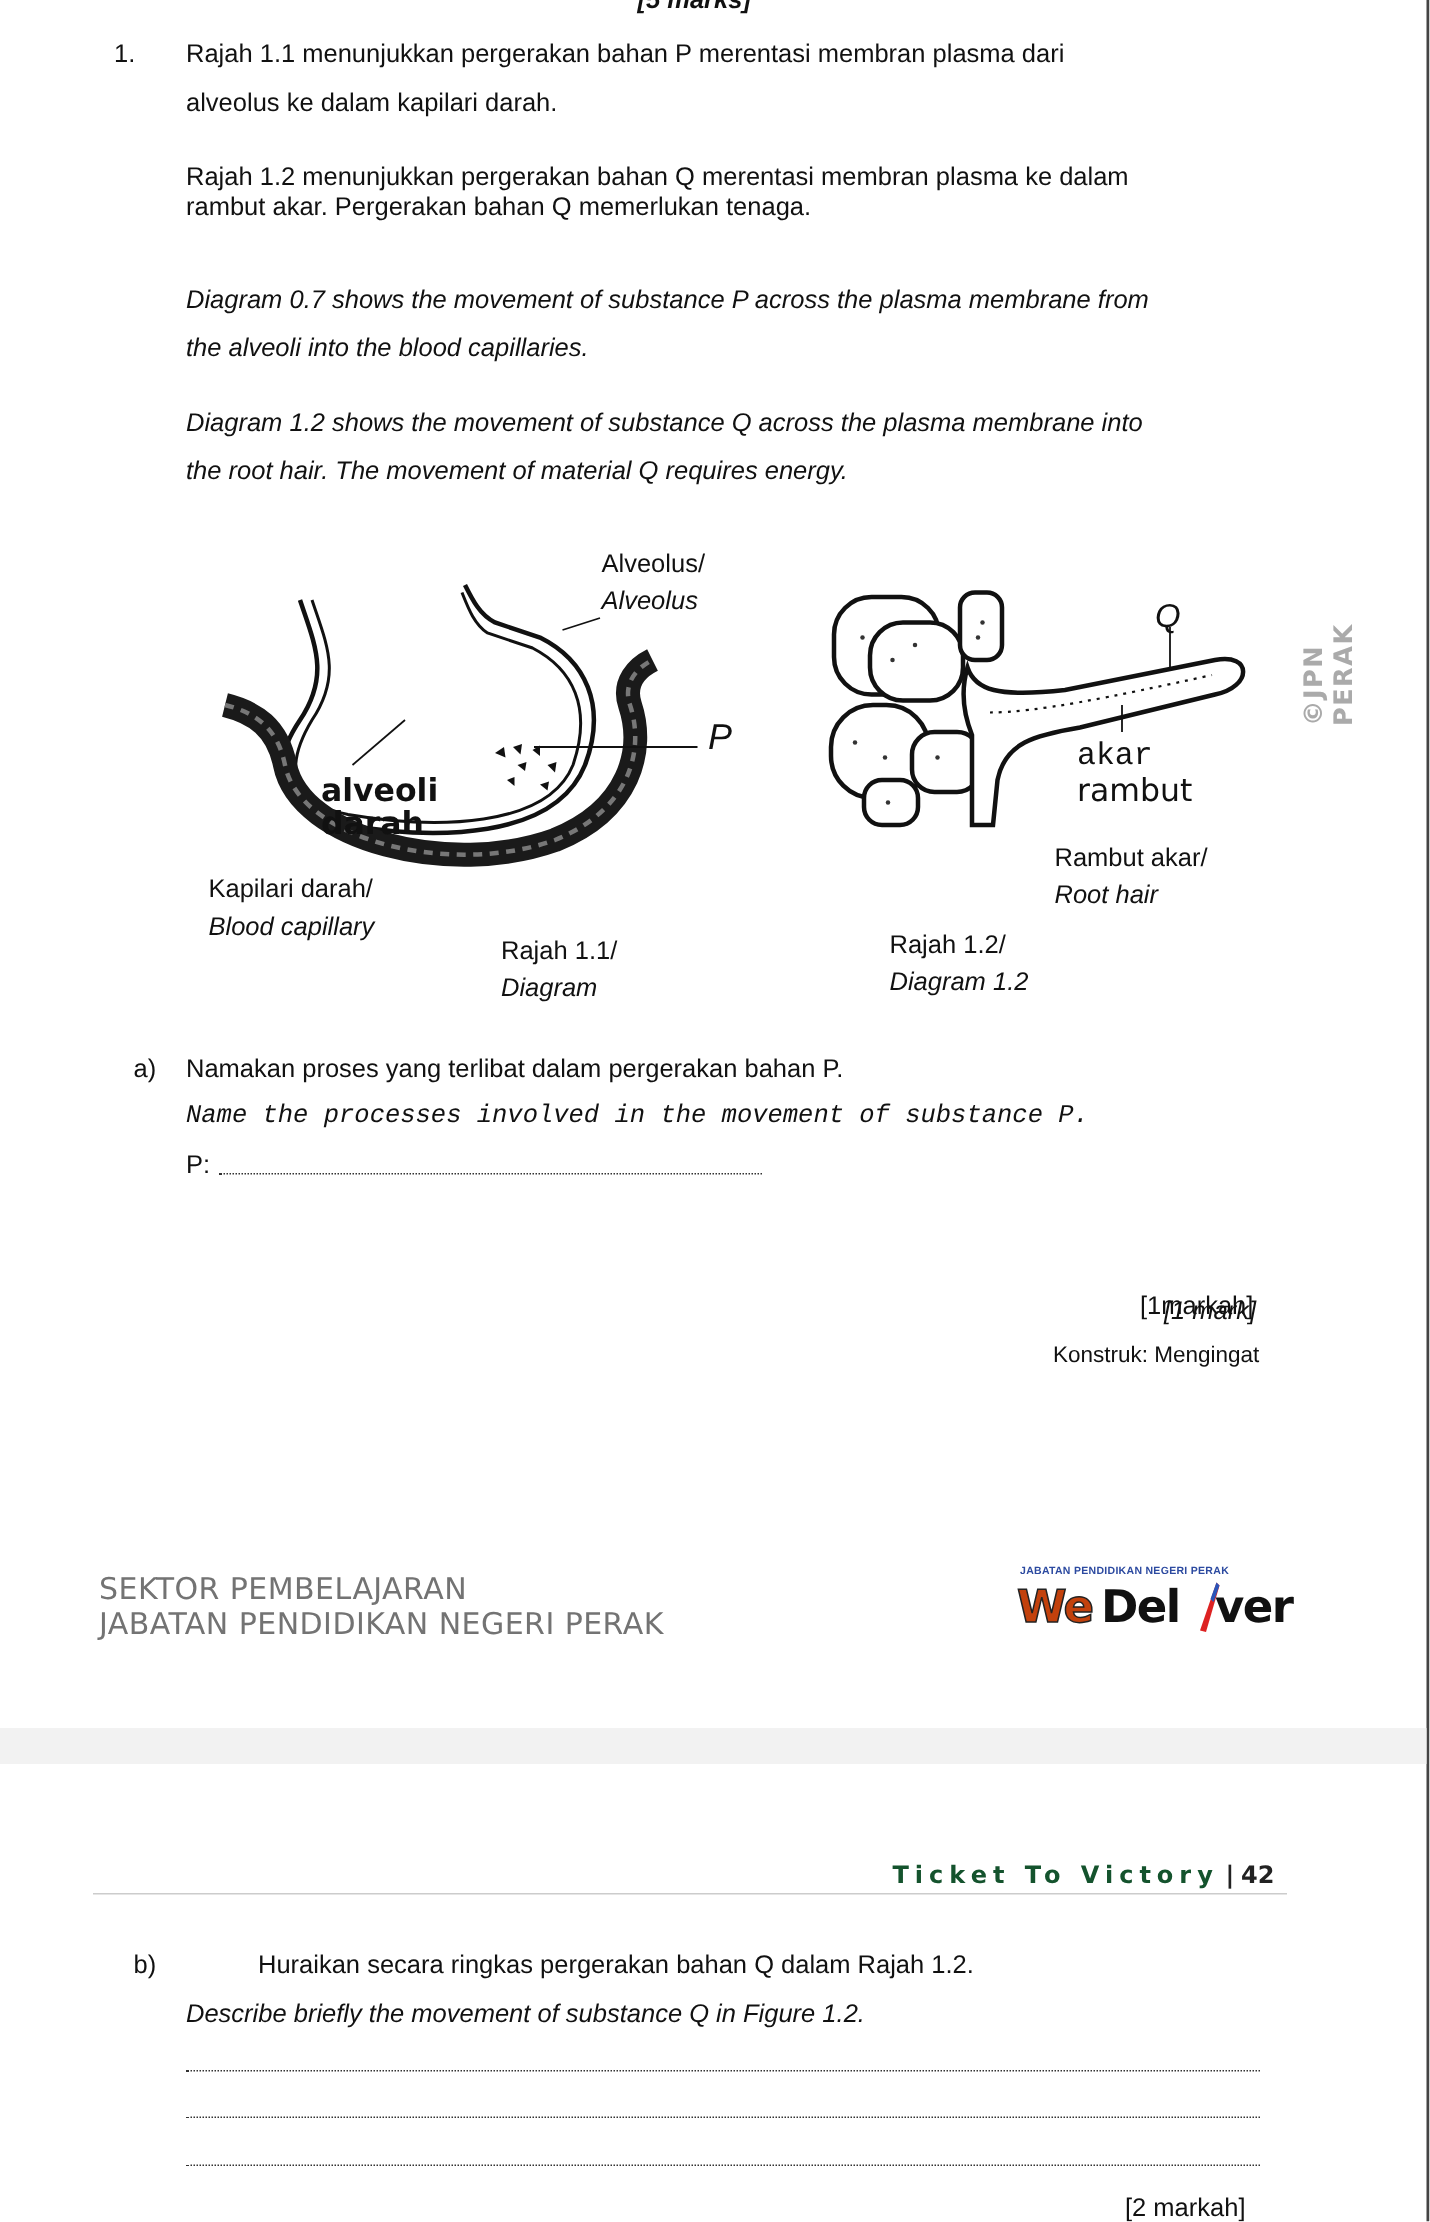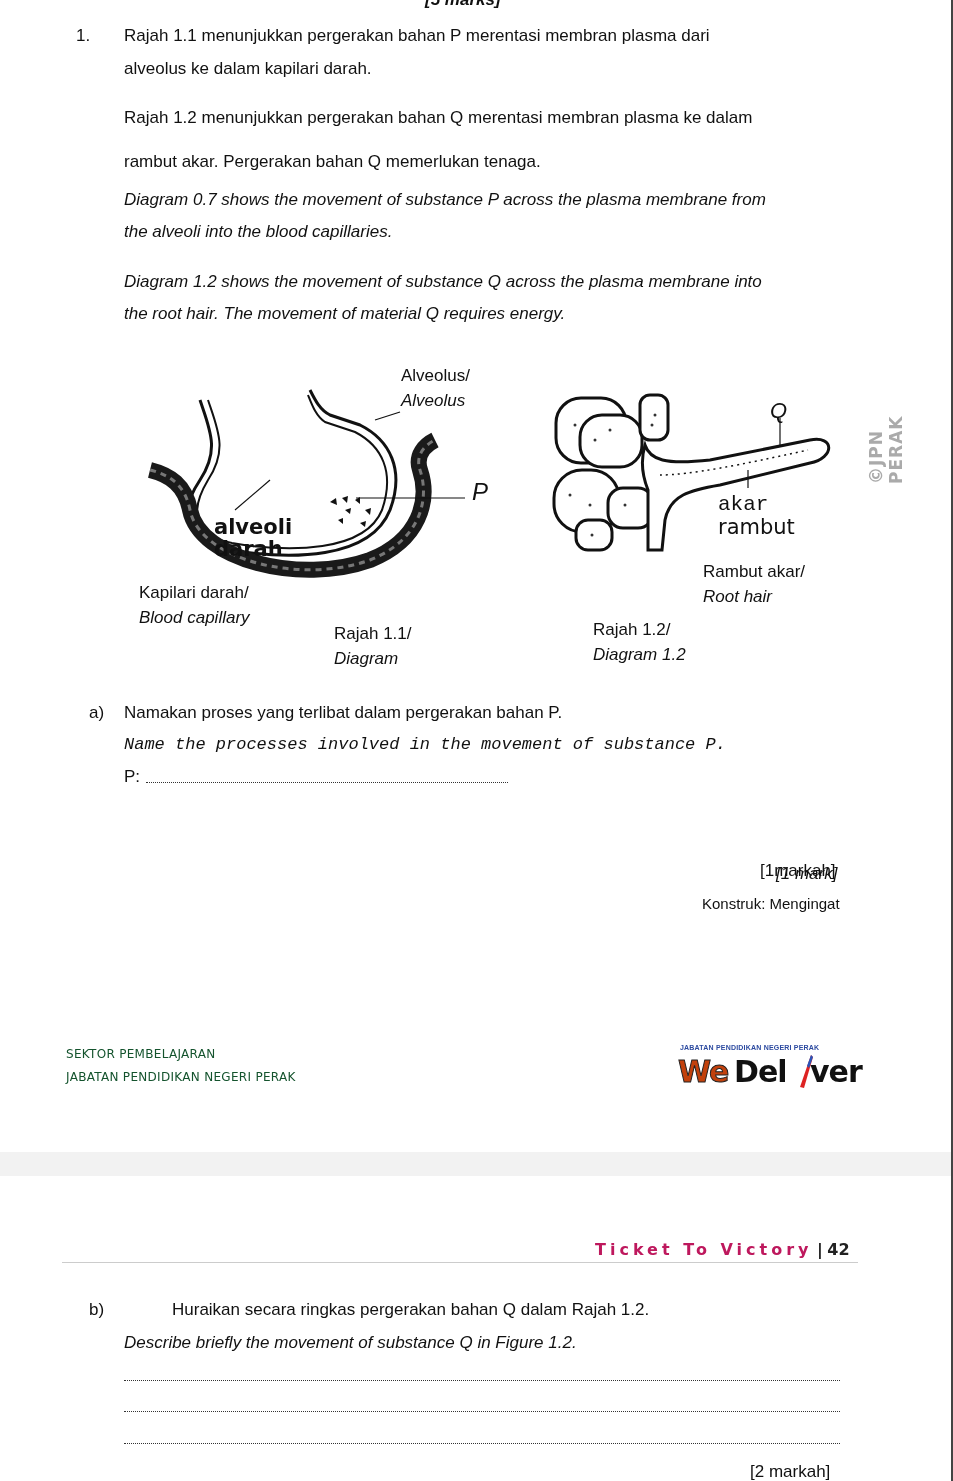--- a/index.html
+++ b/index.html
@@ -5,44 +5,44 @@
   html, body { margin:0; padding:0; }
   body { width:953px; height:1481px; position:relative; background:#fff; overflow:hidden;
          font-family:"Liberation Sans", sans-serif; color:#111; }
   .abs { position:absolute; }
   .right-border { position:absolute; right:0; top:0; width:2px; height:1481px; background:#444; }
   .t { font-size:17px; line-height:20px; white-space:nowrap; }
   .it { font-style:italic; }
   .dots { border-bottom:1.5px dotted #333; height:0; }
   .grey-band { position:absolute; left:0; top:1152px; width:951px; height:24px; background:#f2f2f2; }
   .footer-line { position:absolute; left:62px; top:1262px; width:796px; height:1px; background:#ccc; }
-  .ttv { font-family:"DejaVu Sans", sans-serif; font-size:16px; letter-spacing:4px; color:#be185d; font-weight:bold; }
+  .ttv { font-family:"DejaVu Sans", sans-serif; font-size:16px; letter-spacing:4px; color:#14532d; font-weight:bold; }
   .pg { font-family:"DejaVu Sans", sans-serif; font-size:16px; color:#222; font-weight:bold; }
-  .sektor { font-family:"DejaVu Sans", sans-serif; font-size:12px; color:#14532d; letter-spacing:0.3px; }
+  .sektor { font-family:"DejaVu Sans", sans-serif; font-size:20px; color:#737373; letter-spacing:0.3px; }
   .logo-small { font-size:7px; color:#2c4aa0; letter-spacing:0.2px; font-weight:bold; }
   .logo-we { font-family:"DejaVu Sans", sans-serif; font-weight:bold; font-size:30px; color:#c2410c;
              -webkit-text-stroke:1px #222; letter-spacing:-1px; }
   .logo-del { font-family:"DejaVu Sans", sans-serif; font-weight:bold; font-size:30px; color:#111; letter-spacing:-1px; }
   .watermark { font-family:"DejaVu Sans", sans-serif; font-weight:bold; font-size:17px; color:#aaa;
                transform:rotate(-90deg); transform-origin:left top; letter-spacing:1px; }
   .diag-label { font-size:17px; }
   .bold-label { font-family:"DejaVu Sans", sans-serif; font-size:21px; font-weight:bold; line-height:22px; }
 </style>
 </head>
 <body>
 
 <div class="right-border"></div>
 
 <div class="abs t it" style="left:425px; top:-10px; font-weight:bold;">[5 marks]</div>
 
 <div class="abs t" style="left:76px; top:26px;">1.</div>
 <div class="abs t" style="left:124px; top:26px;">Rajah 1.1 menunjukkan pergerakan bahan P merentasi membran plasma dari</div>
 <div class="abs t" style="left:124px; top:59px;">alveolus ke dalam kapilari darah.</div>
 <div class="abs t" style="left:124px; top:108px;">Rajah 1.2 menunjukkan pergerakan bahan Q merentasi membran plasma ke dalam</div>
-<div class="abs t" style="left:124px; top:152px;text-align:right;">rambut akar. Pergerakan bahan Q memerlukan tenaga.</div>
+<div class="abs t" style="left:124px; top:128px;text-align:right;">rambut akar. Pergerakan bahan Q memerlukan tenaga.</div>
 <div class="abs t it" style="left:124px; top:190px;">Diagram 0.7 shows the movement of substance P across the plasma membrane from</div>
 <div class="abs t it" style="left:124px; top:222px;">the alveoli into the blood capillaries.</div>
 <div class="abs t it" style="left:124px; top:272px;">Diagram 1.2 shows the movement of substance Q across the plasma membrane into</div>
 <div class="abs t it" style="left:124px; top:304px;">the root hair. The movement of material Q requires energy.</div>
 
 <div class="abs" style="left:120px; top:360px; width:400px; height:320px;">
   <svg width="400" height="320">
 
     <path d="M80 40 C 90 70, 100 90, 80 120 C 60 150, 60 180, 110 190 C 170 200, 250 200, 270 150 C 285 110, 270 80, 240 65 L 210 55 C 200 50, 195 40, 190 30" fill="none" stroke="#111" stroke-width="3"></path>
     <path d="M88 40 C 98 70, 108 90, 88 120 C 70 150, 72 175, 112 183 C 170 193, 245 192, 262 150 C 275 112, 262 86, 235 72 L 205 62 C 196 56, 192 45, 188 35" fill="none" stroke="#111" stroke-width="2"></path>

